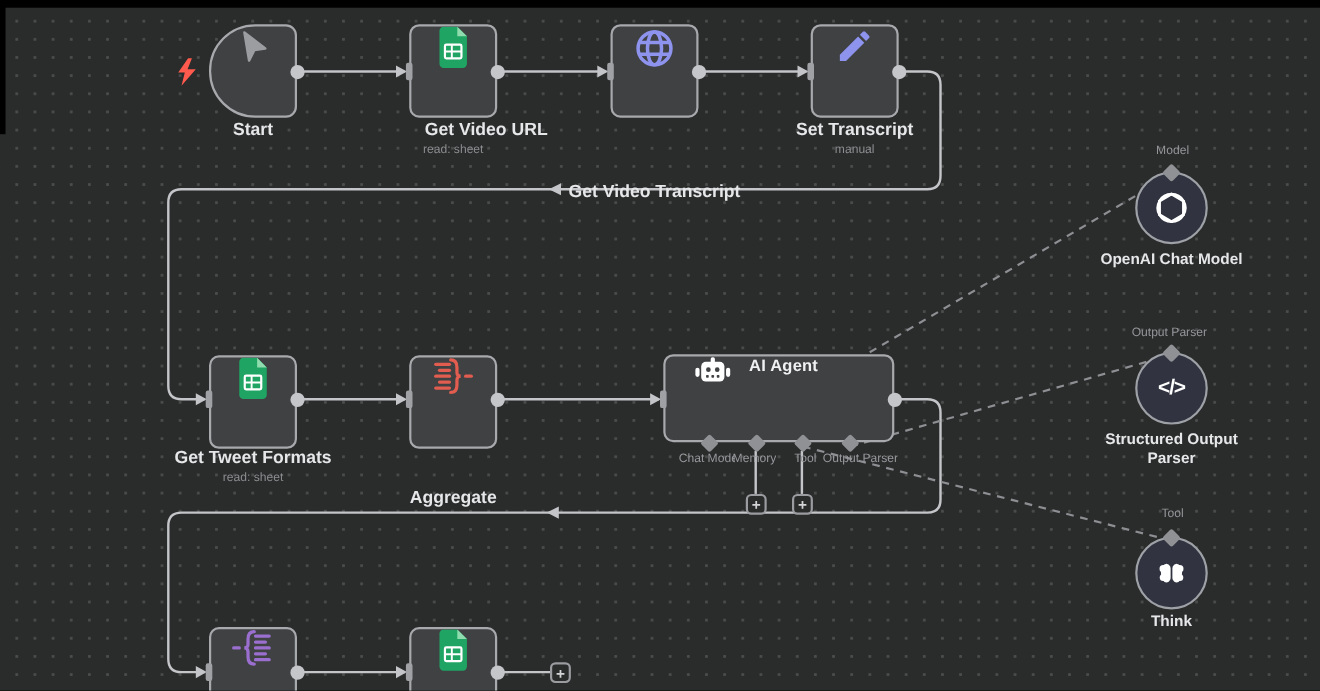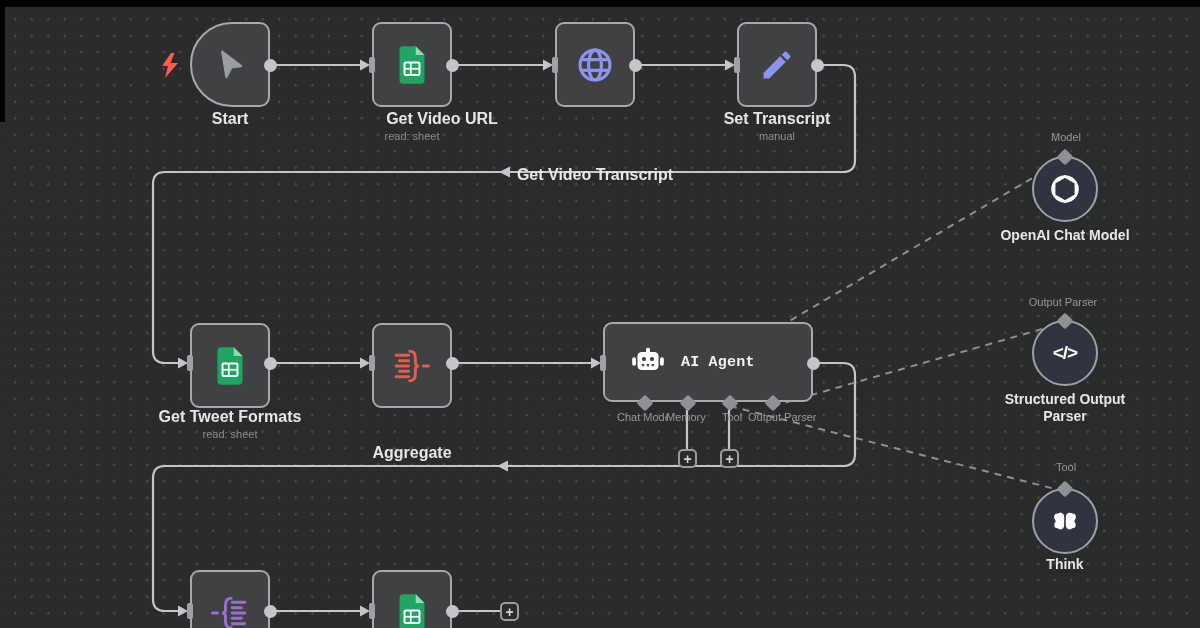--- a/index.html
+++ b/index.html
@@ -6,21 +6,21 @@
   #stage{position:relative;width:1200px;height:628px;overflow:hidden;
     font-family:"Liberation Sans",sans-serif;
     background-color:#2a2b2b;
     background-image:radial-gradient(circle,#4a4b4b 1.2px,transparent 1.4px);
     background-size:16.5px 16.5px;background-position:7px 11px;}
   .edge-strip{position:absolute;background:#000;}
   #edge-top{left:0;top:0;width:1200px;height:7px;}
   #edge-left{left:0;top:0;width:5px;height:122px;}
   svg.wires{position:absolute;left:0;top:0;z-index:1;}
   .node{position:absolute;width:80px;height:85px;background:#3f4143;border:2px solid #a7a9ac;
-    border-radius:9px;box-sizing:border-box;z-index:2;display:flex;align-items:center;justify-content:center;font-family:Liberation Mono, monospace;}
+    border-radius:9px;box-sizing:border-box;z-index:2;display:flex;justify-content:center;}
   .node.trigger{border-radius:42px 10px 10px 42px;}
   .node.agent{width:210px;height:80px;justify-content:flex-start;padding-left:24px;gap:14px;}
   .agent-label{color:#f0f1f2;font-size:15px;font-weight:700;letter-spacing:.2px;}
   .node-label{position:absolute;transform:translateX(-50%);color:#e6e7e9;font-size:16px;
     font-weight:600;white-space:nowrap;z-index:2;text-align:center;}
   .node-sub{position:absolute;transform:translateX(-50%);color:#8b8d90;font-size:11px;
     white-space:nowrap;z-index:2;text-align:center;}
   .out-dot{position:absolute;width:13px;height:13px;border-radius:50%;background:#c4c6c9;z-index:3;}
   .in-bar{position:absolute;width:6px;height:16px;border-radius:2px;background:#9fa1a5;z-index:3;}
   .diamond{position:absolute;width:12px;height:12px;background:#8f9195;transform:rotate(45deg);

